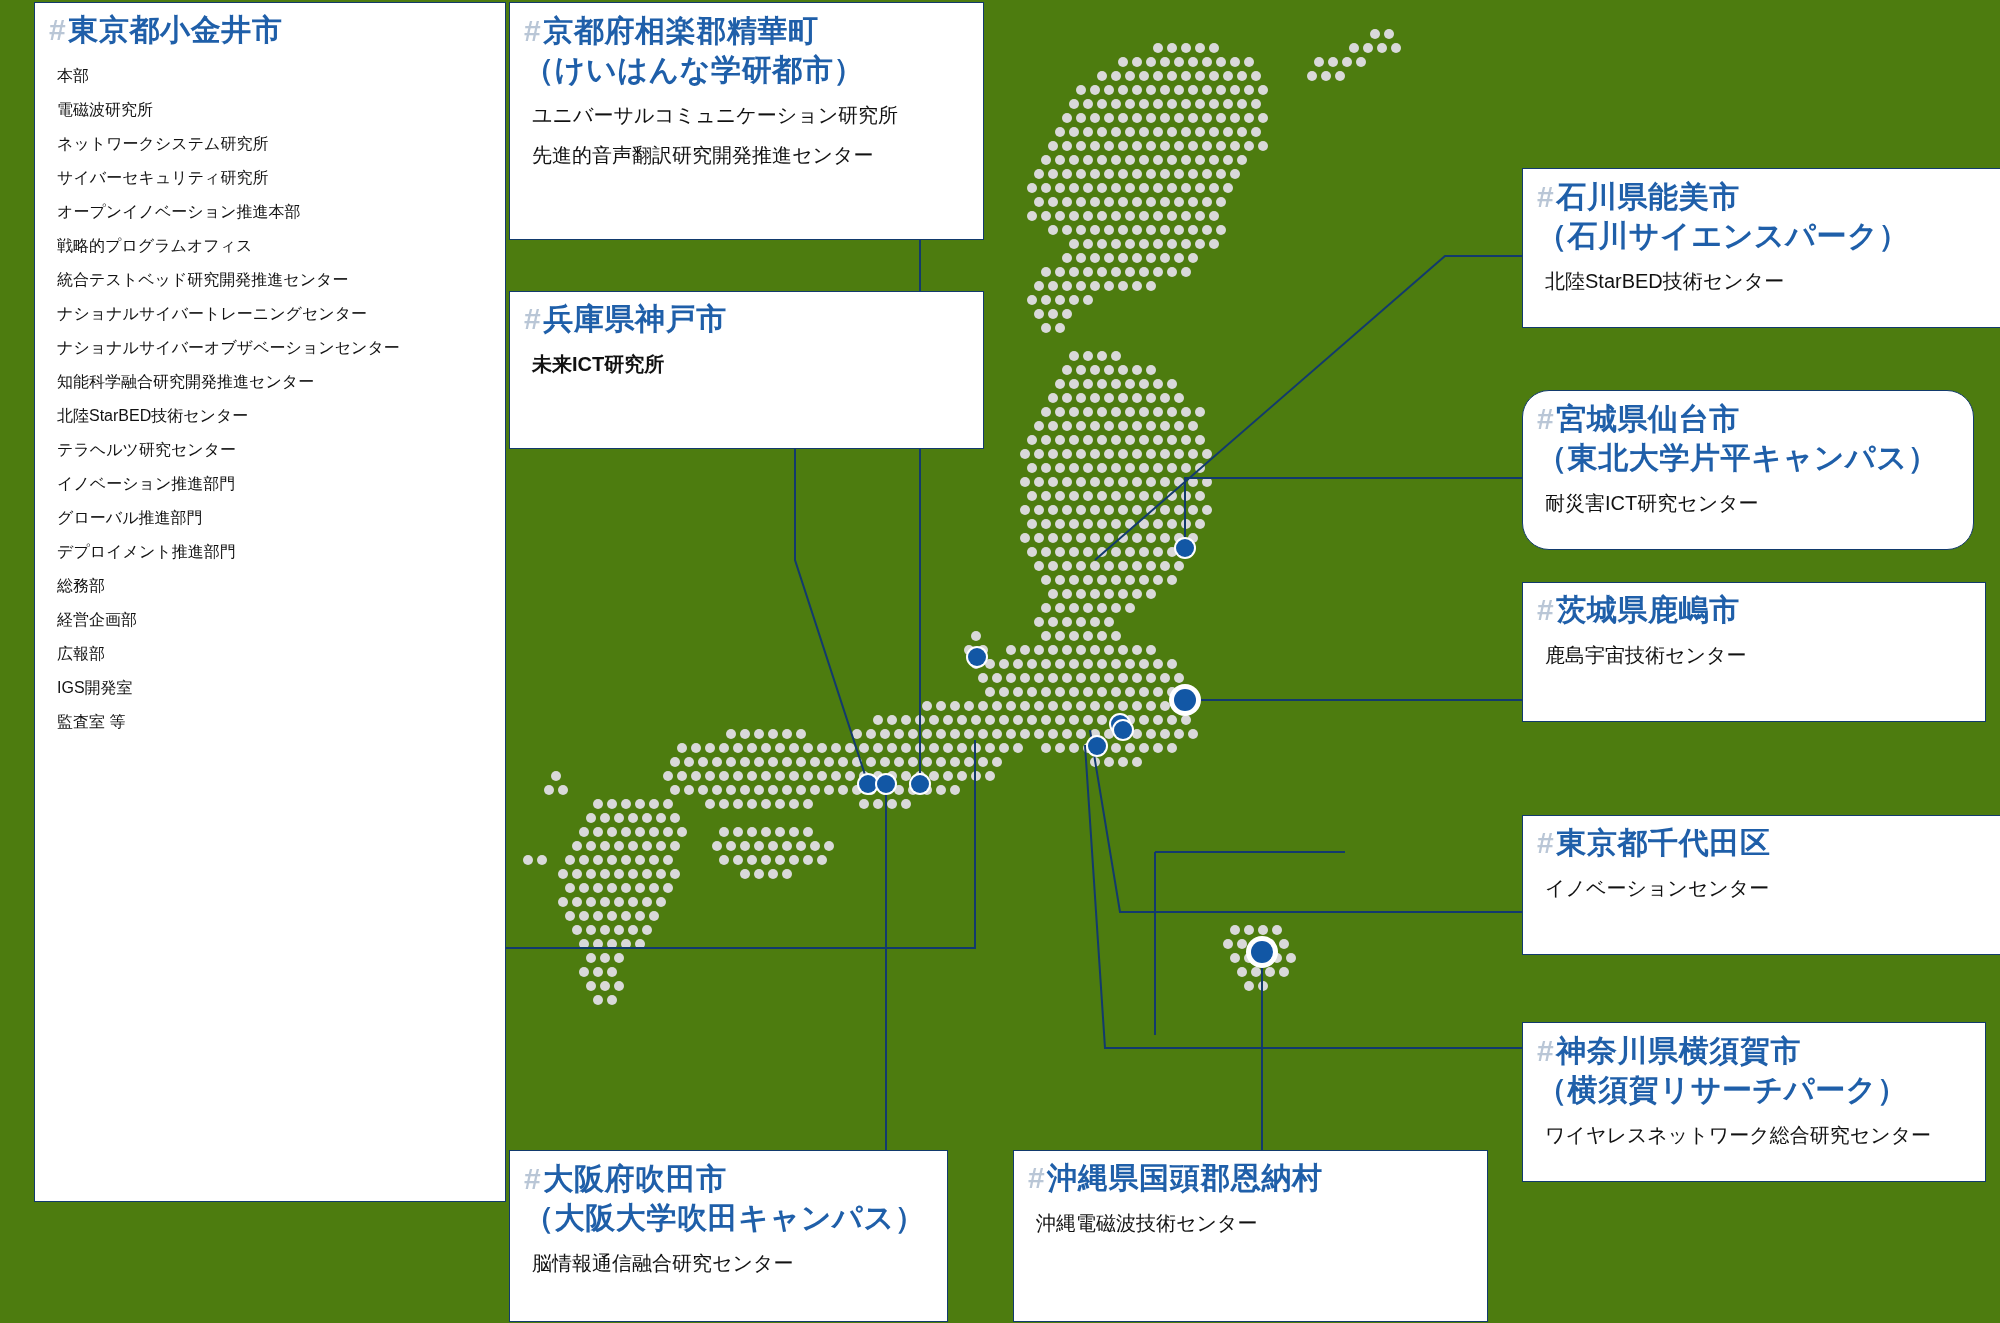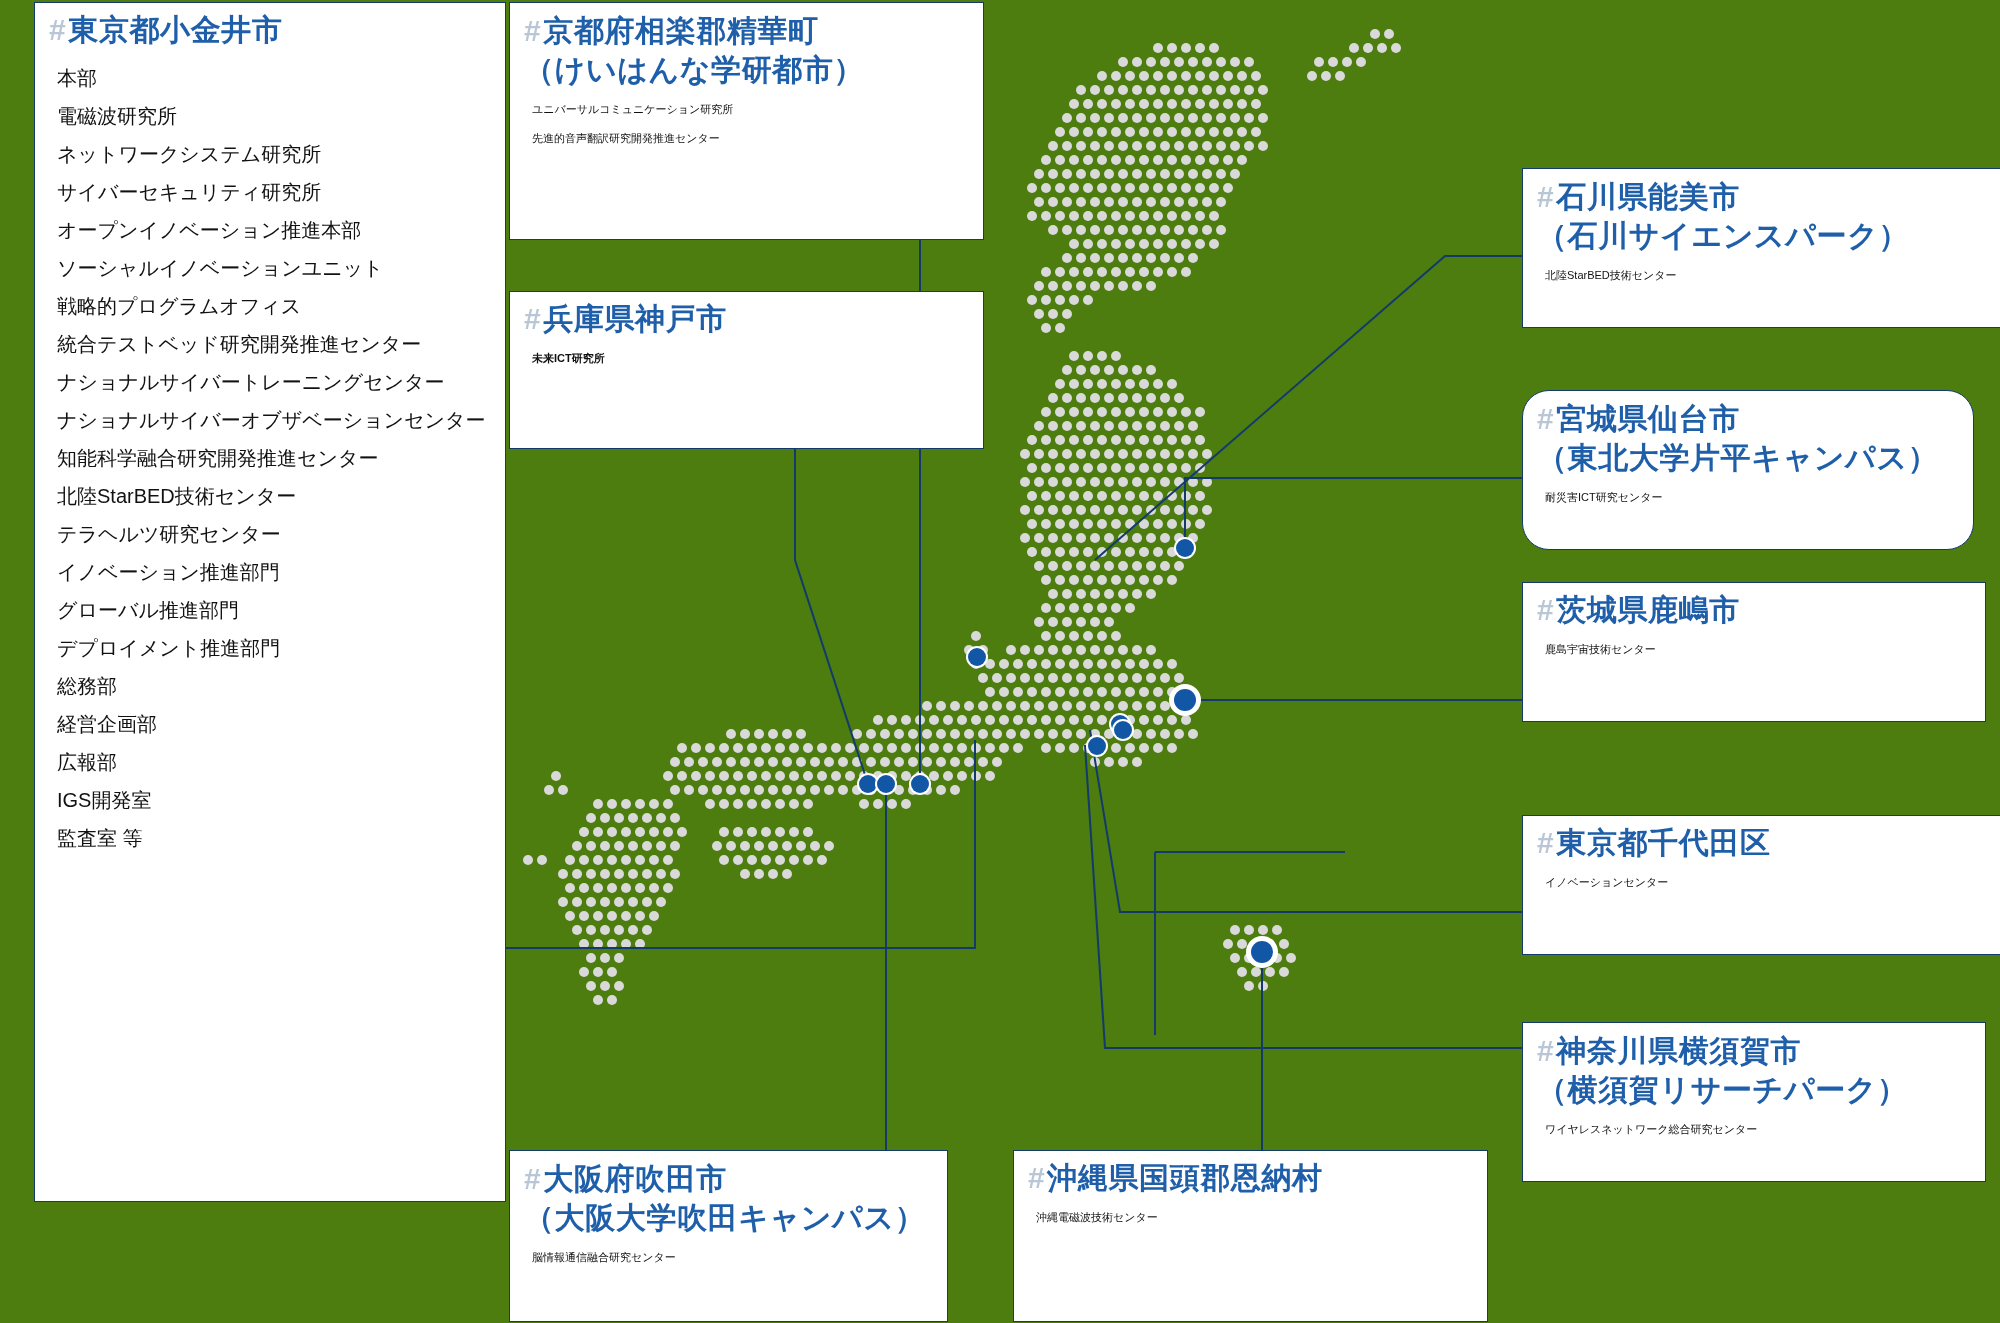--- a/index.html
+++ b/index.html
@@ -55,31 +55,31 @@
     color: #b9c6d6;
     font-weight: bold;
     margin-right: 2px;
   }
   .box-list {
     list-style: none;
     margin: 0;
     padding: 10px 14px 10px 22px;
   }
   .box-list li {
-    font-size: 20px;
+    font-size: 16px;
     color: #111111;
     line-height: 1.0;
     padding: 9px 0;
     white-space: nowrap;
   }
   .box-items {
     padding: 6px 14px 12px 22px;
   }
   .box-items .item {
-    font-size: 11px;
+    font-size: 20px;
     color: #111111;
     line-height: 1.2;
     padding: 8px 0;
     white-space: nowrap;
     font-weight: bold;
   }
   .box-items .item.thin {
     font-weight: normal;
   }
 
@@ -1039,21 +1039,20 @@
   <div class="marker ring" style="left:1262px; top:952px;"></div>
 
   <div class="box" id="box-koganei">
     <div class="box-title"><span class="hash">#</span><span>東京都小金井市</span></div>
     <ul class="box-list">
       <li>本部</li>
       <li>電磁波研究所</li>
       <li>ネットワークシステム研究所</li>
       <li>サイバーセキュリティ研究所</li>
       <li>オープンイノベーション推進本部</li>
-      <li>ソーシャルイノベーションユニット</li>
       <li>戦略的プログラムオフィス</li>
       <li>統合テストベッド研究開発推進センター</li>
       <li>ナショナルサイバートレーニングセンター</li>
       <li>ナショナルサイバーオブザベーションセンター</li>
       <li>知能科学融合研究開発推進センター</li>
       <li>北陸StarBED技術センター</li>
       <li>テラヘルツ研究センター</li>
       <li>イノベーション推進部門</li>
       <li>グローバル推進部門</li>
       <li>デプロイメント推進部門</li>

